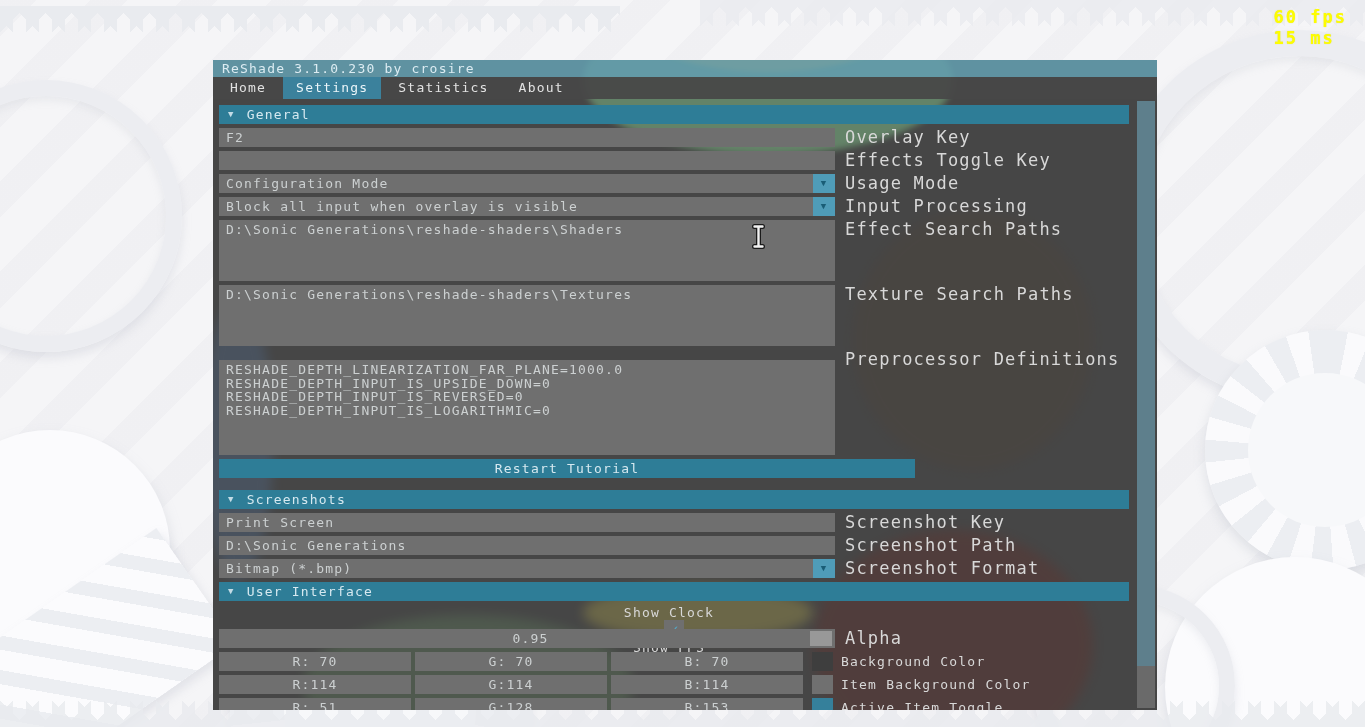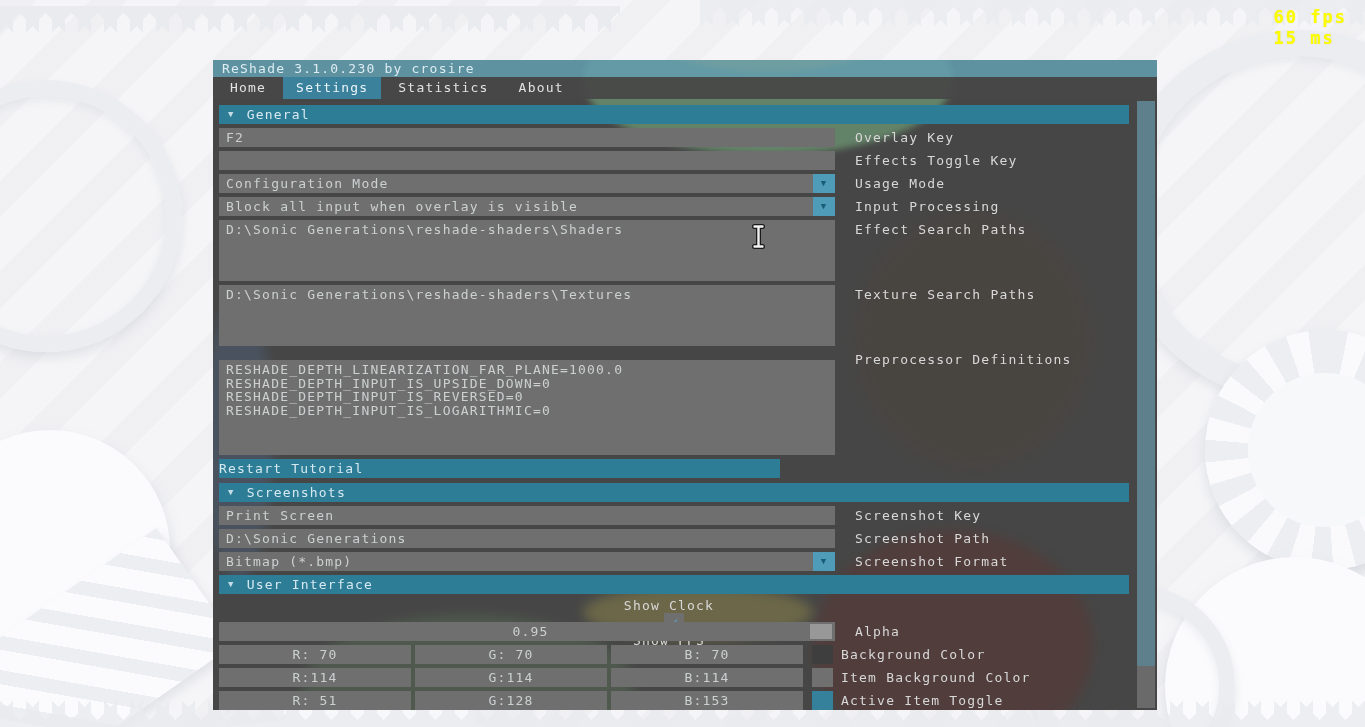--- a/index.html
+++ b/index.html
@@ -57,23 +57,23 @@
   .sec-header .arrow{font-size:9px;margin:0 12px 0 9px;color:#c3dce6;}
   .row{display:flex;margin-bottom:4px;}
   .row.top{align-items:flex-start;}
   .field{width:616px;background:#6f6f6f;color:#ccd0d1;font-size:13px;letter-spacing:1.2px;
     height:19px;line-height:19px;padding:0 0 0 7px;box-sizing:border-box;position:relative;}
   .field.empty{color:transparent;}
   .combo .drop{position:absolute;right:0;top:0;width:22px;height:19px;background:#4f9cb8;
     color:#195d76;font-size:9px;text-align:center;line-height:19px;}
   .ta{height:61px;line-height:13.5px;padding-top:3px;white-space:pre-line;}
   .ta.tall{height:95px;margin-top:10px;}
-  .flabel{margin-left:20px;color:#d8d8d8;font-size:13px;letter-spacing:1.2px;line-height:19px;white-space:nowrap;}
-  .btn{width:561px;height:19px;line-height:19px;background:#2e7d97;color:#d6e9f0;
-    font-size:13px;letter-spacing:1.2px;margin-bottom:5px;}
+  .flabel{margin-left:10px;color:#d8d8d8;font-size:17px;letter-spacing:1.2px;line-height:19px;white-space:nowrap;}
+  .btn{width:696px;height:19px;line-height:19px;background:#2e7d97;color:#d6e9f0;
+    font-size:13px;letter-spacing:1.2px;text-align:center;margin-bottom:12px;}
 
   .checkrow{display:flex;align-items:center;height:20px;margin-bottom:4px;flex-direction:column;}
   .checkbox{width:20px;height:20px;background:#6f6f6f;color:#55a8c6;font-size:15px;
     font-weight:bold;text-align:center;line-height:20px;}
   .checklabel{color:#d8d8d8;font-size:13px;letter-spacing:1.2px;margin:0 18px 0 8px;}
 
   .slider{position:relative;text-align:center;}
   .slider .grab{position:absolute;right:3px;top:2px;width:22px;height:15px;background:#989898;}
 
   .rgbrow{display:flex;align-items:center;margin-bottom:4px;}

